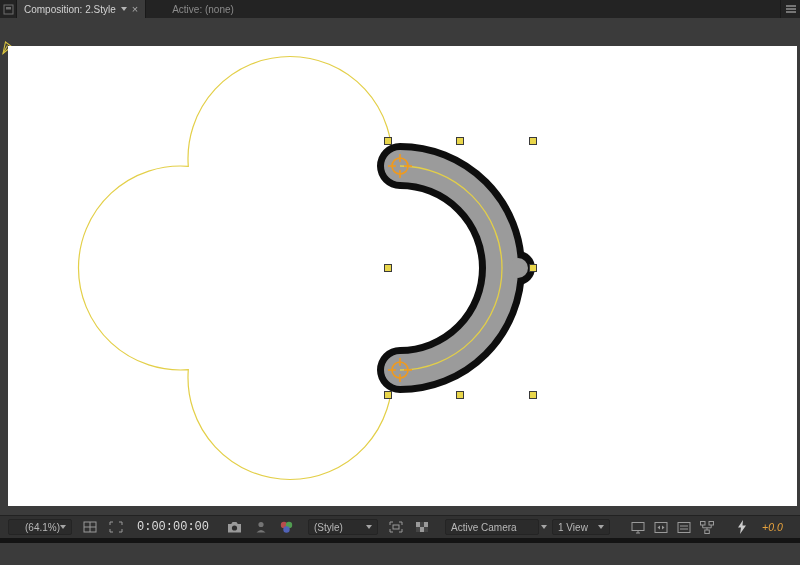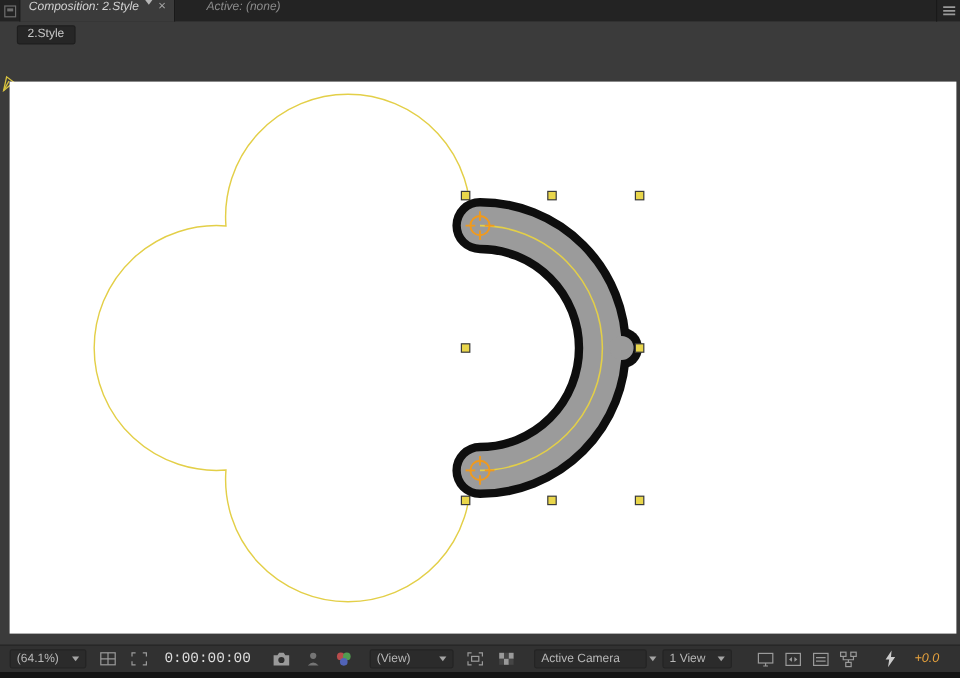--- a/index.html
+++ b/index.html
@@ -3,21 +3,21 @@
 <meta charset="utf-8">
 <style>
   * { margin:0; padding:0; box-sizing:border-box; }
   html,body { width:800px; height:565px; background:#1a1a1a; overflow:hidden;
               font-family:"Liberation Sans", sans-serif; }
   .app { position:relative; width:800px; height:565px; background:#3b3b3b; }
 
   
   .tabbar { height:18px; background:#232323; display:flex; align-items:stretch; }
   .grip { width:16px; display:flex; align-items:center; justify-content:center; }
-  .tab { display:flex; gap:5px; padding:0 7px; font-size:10px;font-style:italic; }
+  .tab { display:flex; align-items:center; gap:5px; padding:0 7px; font-size:10px; }
   .tab.active { background:#3b3b3b; color:#d2d2d2; border-left:1px solid #191919; border-right:1px solid #191919; }
   .tab.inactive { color:#8b8b8b; margin-left:10px; padding:0 16px; }
   .caret { width:0; height:0; border-left:3.5px solid transparent; border-right:3.5px solid transparent; border-top:4.5px solid #b5b5b5; }
   .tab-close { color:#a8a8a8; font-size:11px; line-height:10px; }
   .menu-btn { margin-left:auto; width:20px; display:flex; align-items:center; justify-content:center; border-left:1px solid #191919; }
 
   
   .subbar { height:22px; background:#3b3b3b; display:flex; align-items:center; }
   .crumb { margin-left:14px; background:#262626; border:1px solid #1e1e1e; border-radius:2px;
            color:#c9c9c9; font-size:10px; padding:1px 8px 2px 8px; }
@@ -28,21 +28,21 @@
   .pen { position:absolute; left:0; top:20px; }
 
   
   .toolbar { height:23px; background:#313131; border-top:1px solid #222;
              display:flex; align-items:center; padding:0 8px; gap:9px;
              font-size:10px; color:#b5b5b5; white-space:nowrap; }
   .dd { display:flex; align-items:center; justify-content:space-between;
         background:#2b2b2b; border:1px solid #242424; border-radius:2px;
         height:16px; padding:0 5px; color:#b8b8b8; }
   .dd .caret { border-top-color:#a5a5a5; }
-  .dd-zoom   { width:64px; }
+  .dd-zoom   { width:64px;justify-content:flex-end; }
   .dd-res    { width:70px; margin-left:4px; }
   .dd-cam    { width:94px; margin-left:6px;gap:24px; }
   .dd-view   { width:58px; margin-left:4px;text-align:right; }
   .tc { font-family:"Liberation Mono", monospace; font-size:12px; color:#dedede; margin-left:4px; }
   .icon-btn { width:17px; height:17px; display:flex; align-items:center; justify-content:center; }
   .grp { display:flex; align-items:center; gap:6px; margin-left:10px; }
   .exposure { color:#e8a33d; font-size:10.5px; margin-left:4px;font-style:italic; }
   .strip { height:5px; background:#141414; }
 </style>
 </head>
@@ -69,23 +69,20 @@
       <svg width="12" height="10" viewBox="0 0 12 10">
           <g stroke="#9a9a9a" stroke-width="1.4">
             <line x1="1" y1="2" x2="11" y2="2"></line>
             <line x1="1" y1="5" x2="11" y2="5"></line>
             <line x1="1" y1="8" x2="11" y2="8"></line>
           </g>
         </svg>
     </div>
   </div>
 
-  <div class="subbar">
-    <span class="crumb">2.Style</span>
-  </div>
 
   <div class="viewport">
     <span class="pen">
       <svg width="15" height="17" viewBox="0 0 15 17">
           <path d="M3 15.5 L5.5 4 L11.5 8.5 Z" fill="none" stroke="#d8c33f" stroke-width="1.1"></path>
           <line x1="3" y1="15.5" x2="7.5" y2="7.5" stroke="#d8c33f" stroke-width="1.1"></line>
         </svg>
     </span>
 
     <div class="canvas">
@@ -168,21 +165,21 @@
       <svg width="17" height="16" viewBox="0 0 17 16">
           <g opacity="0.9">
             <circle cx="6" cy="6" r="3.2" fill="#c75050"></circle>
             <circle cx="11" cy="6" r="3.2" fill="#55a855"></circle>
             <circle cx="8.5" cy="10.5" r="3.2" fill="#5569c7"></circle>
           </g>
         </svg>
     </span>
 
     <div class="dd dd-res">
-      <span>(View)</span>
+      <span>(Style)</span>
       <span class="caret"></span>
     </div>
 
     <span class="icon-btn">
       <svg width="16" height="16" viewBox="0 0 16 16" stroke="#9a9a9a" fill="none">
           <path d="M2 6 V3 H5 M11 3 H14 V6 M14 10 V13 H11 M5 13 H2 V10"></path>
           <rect x="5" y="6" width="6" height="4"></rect>
         </svg>
     </span>
     <span class="icon-btn">

